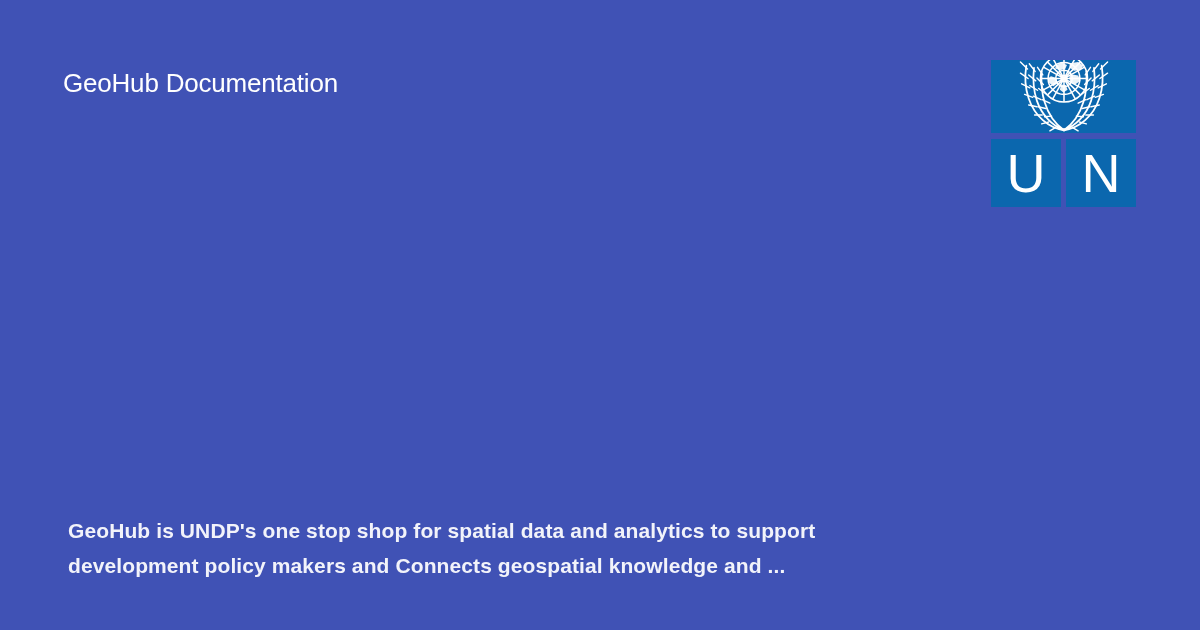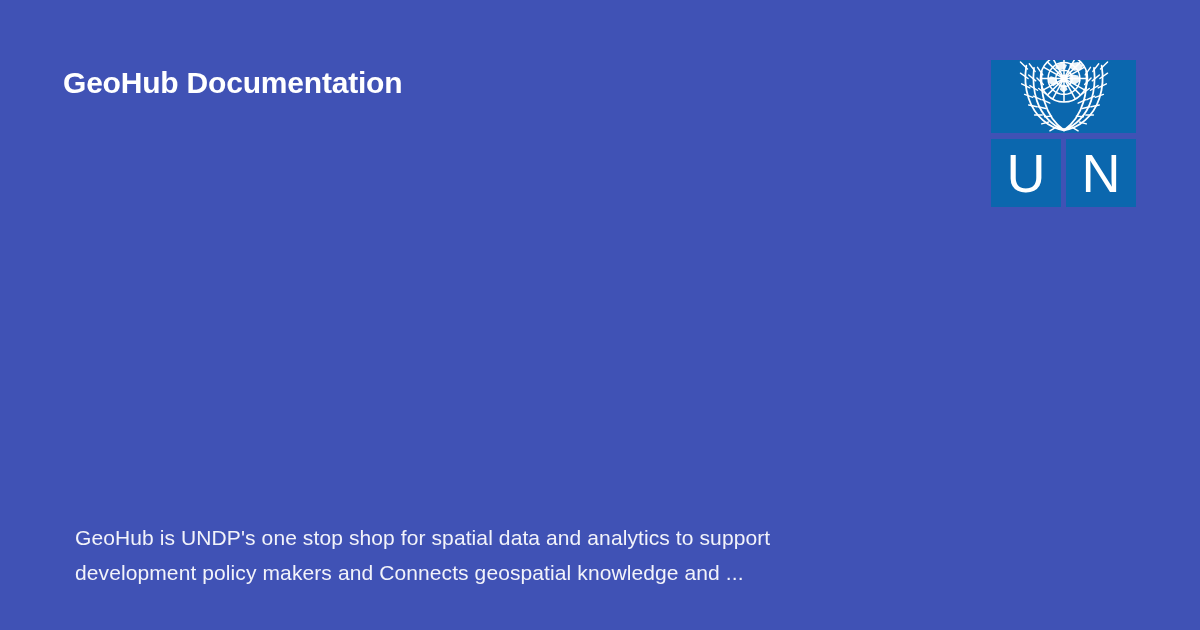--- a/index.html
+++ b/index.html
@@ -28,23 +28,23 @@
     top: 0;
     width: 860px;
     height: 630px;
   }
 
   .site-title {
     position: absolute;
     left: 0;
     top: 64px;
     margin: 0;
-    font-size: 30px;
+    font-size: 26px;
     line-height: 38px;
-    font-weight: bold;
+    font-weight: normal;
     color: #ffffff;
     letter-spacing: -0.2px;
     white-space: nowrap;
   }
 
   .page-title {
     position: absolute;
     left: 0;
     top: 152px;
     margin: 0;
@@ -53,25 +53,25 @@
     line-height: 105px;
     font-weight: bold;
     color: #ffffff;
     letter-spacing: -1.5px;
   }
 
   .description {
     position: absolute;
     left: 0;
     top: 508px;
-    margin: 12px;
+    margin: 5px;
     width: 800px;
     font-size: 21px;
     line-height: 35px;
-    font-weight: normal;
+    font-weight: bold;
     color: #f2f3fa;
     letter-spacing: 0.1px;
   }
 
   
   .un-logo {
     position: absolute;
     left: 991px;
     top: 60px;
     width: 145px;

